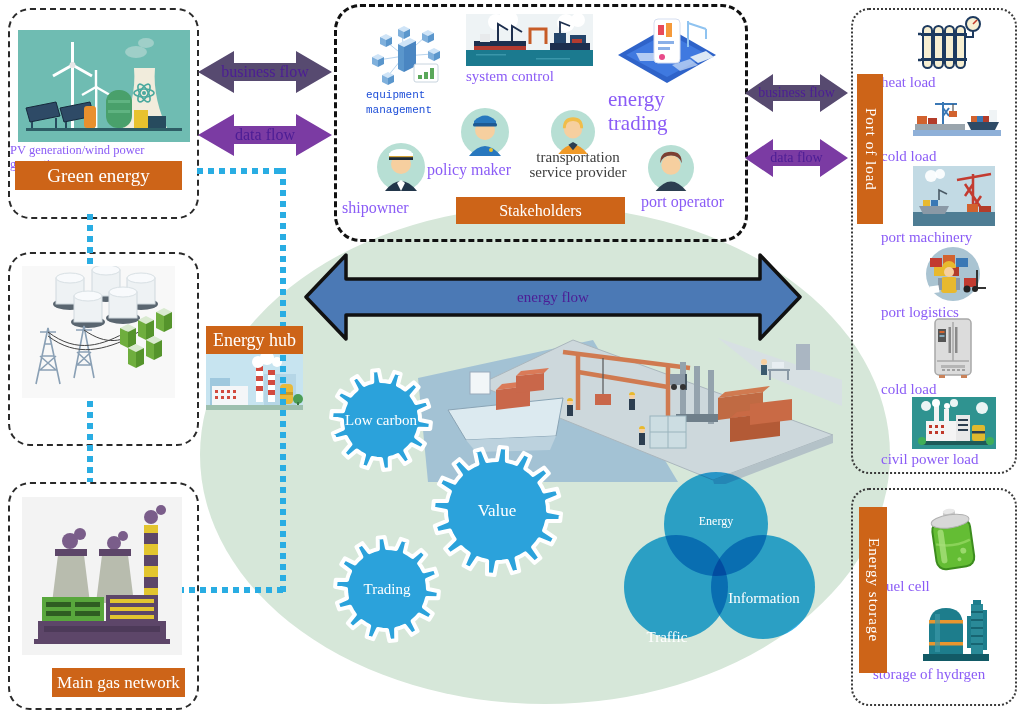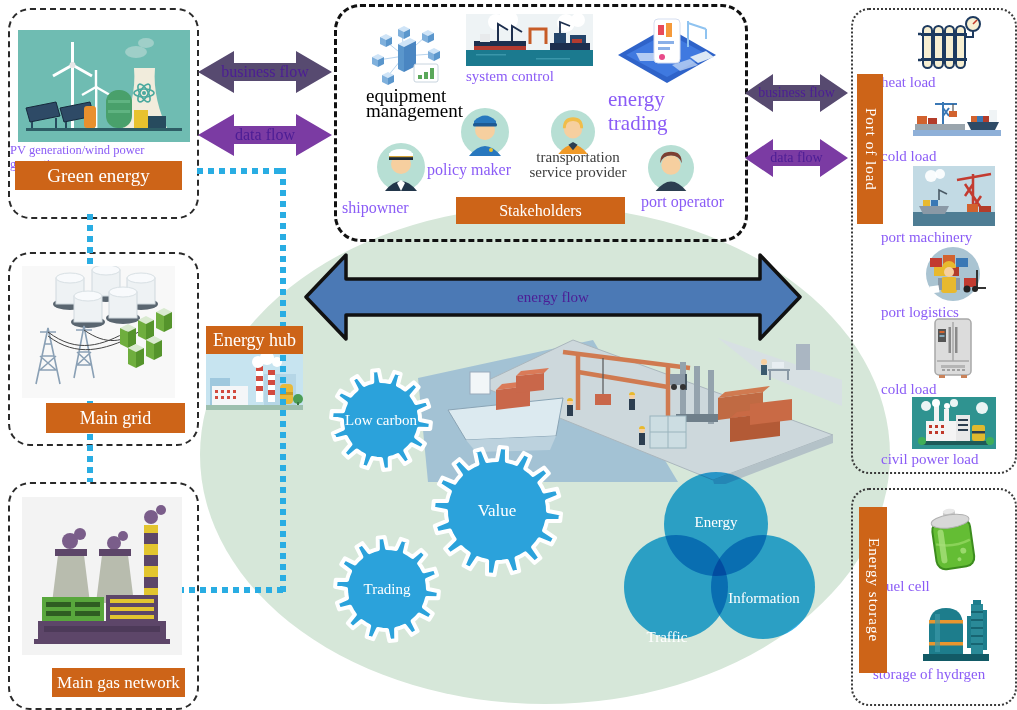--- a/index.html
+++ b/index.html
@@ -117,23 +117,20 @@
           <polygon points="0,4 8,8 8,24 0,20" fill="#6fae3e"></polygon>
           <polygon points="8,8 16,4 16,20 8,24" fill="#55942c"></polygon>
         </g>
       <g transform="translate(124,70)">
           <polygon points="0,4 8,0 16,4 8,8" fill="#d9ead0"></polygon>
           <polygon points="0,4 8,8 8,24 0,20" fill="#6fae3e"></polygon>
           <polygon points="8,8 16,4 16,20 8,24" fill="#55942c"></polygon>
         </g>
     </g>
   </svg>
-  <div class="abs obar" style="left:46px;top:403px;width:139px;height:30px;font-size:18px;">
-    <span>Main grid</span>
-  </div>
 
   <div class="abs dashbox" style="left:8px;top:482px;width:187px;height:224px;"></div>
   <svg class="abs img" style="left:22px;top:497px;" width="160" height="158" viewBox="0 0 160 158">
     <rect width="160" height="158" fill="#f3f3f3"></rect>
     <circle cx="48" cy="44" r="8" fill="#7a5d8a"></circle>
       <circle cx="58" cy="37" r="6" fill="#7a5d8a"></circle>
     <circle cx="92" cy="46" r="7" fill="#7a5d8a"></circle>
       <circle cx="101" cy="39" r="5" fill="#7a5d8a"></circle>
     <circle cx="129" cy="20" r="7" fill="#7a5d8a"></circle>
       <circle cx="139" cy="13" r="5" fill="#7a5d8a"></circle>
@@ -207,21 +204,21 @@
           <polygon points="0,3 6,0 12,3 6,6" fill="#cfe4f7"></polygon>
           <polygon points="0,3 6,6 6,13 0,10" fill="#7fb0dc"></polygon>
           <polygon points="6,6 12,3 12,10 6,13" fill="#5a96cc"></polygon>
         </g>
     </g>
     <rect x="48" y="40" width="24" height="18" rx="2" fill="#fff" stroke="#c8d4de"></rect>
     <rect x="52" y="51" width="4" height="4" fill="#5aa85a"></rect>
       <rect x="58" y="48" width="4" height="7" fill="#5aa85a"></rect>
       <rect x="64" y="44" width="4" height="11" fill="#5aa85a"></rect>
   </svg>
-  <div class="abs" style="left:366px;top:88px;width:96px;font-size:19px;color:#000000;line-height:15px;">
+  <div class="abs" style="left:366px;top:88px;width:96px;font-size:11px;color:#1d4ed8;line-height:15px;font-family:Liberation Mono, monospace;">
     <span style="display:block">equipment</span>
     <span style="display:block">management</span>
   </div>
 
   <svg class="abs img" style="left:466px;top:14px;" width="127" height="52" viewBox="0 0 127 52">
     <rect width="127" height="36" fill="#eef3f5"></rect>
     <circle cx="30" cy="8" r="8" fill="#fff"></circle>
       <circle cx="42" cy="6" r="10" fill="#fff"></circle>
       <circle cx="100" cy="9" r="9" fill="#fff"></circle>
       <circle cx="112" cy="6" r="7" fill="#fff"></circle>
@@ -458,21 +455,21 @@
   <div class="abs z2" style="left:331px;top:533px;width:112px;height:112px;">
     <svg width="112" height="112" viewBox="0 0 112 112">
         <polygon points="97.0,56.0 107.9,58.3 107.2,65.3 96.0,65.1 94.7,69.5 92.9,73.8 101.8,80.6 98.1,86.6 88.1,81.6 85.0,85.0 81.6,88.1 86.6,98.1 80.6,101.8 73.8,92.9 69.5,94.7 65.1,96.0 65.3,107.2 58.3,107.9 56.0,97.0 51.4,96.7 46.9,96.0 42.2,106.1 35.6,103.8 38.2,92.9 34.2,90.7 30.4,88.1 21.8,95.2 16.8,90.2 23.9,81.6 21.3,77.8 19.1,73.8 8.2,76.4 5.9,69.8 16.0,65.1 15.3,60.6 15.0,56.0 4.1,53.7 4.8,46.7 16.0,46.9 17.3,42.5 19.1,38.2 10.2,31.4 13.9,25.4 23.9,30.4 27.0,27.0 30.4,23.9 25.4,13.9 31.4,10.2 38.2,19.1 42.5,17.3 46.9,16.0 46.7,4.8 53.7,4.1 56.0,15.0 60.6,15.3 65.1,16.0 69.8,5.9 76.4,8.2 73.8,19.1 77.8,21.3 81.6,23.9 90.2,16.8 95.2,21.8 88.1,30.4 90.7,34.2 92.9,38.2 103.8,35.6 106.1,42.2 96.0,46.9 96.7,51.4" fill="#2ba2db" stroke="#ffffff" stroke-width="4" stroke-linejoin="round"></polygon>
       </svg>
     <div class="gearlabel" style="font-size:15px;">Trading</div>
   </div>
 
   <div class="abs venn" style="left:664px;top:472px;width:104px;height:104px;"></div>
   <div class="abs venn" style="left:624px;top:535px;width:104px;height:104px;"></div>
   <div class="abs venn" style="left:711px;top:535px;width:104px;height:104px;"></div>
-  <div class="abs vennlabel" style="left:666px;top:514px;width:100px;font-size:15px;">Energy</div>
+  <div class="abs vennlabel" style="left:666px;top:514px;width:100px;font-size:12px;">Energy</div>
   <div class="abs vennlabel" style="left:617px;top:589px;width:100px;font-size:15px;margin-top:40px;">Traffic</div>
   <div class="abs vennlabel" style="left:704px;top:590px;width:120px;font-size:15px;">Information</div>
 
   <div class="abs dotbox" style="left:851px;top:8px;width:162px;height:462px;"></div>
   <div class="abs obar vbar" style="left:857px;top:74px;width:26px;height:150px;font-size:15px;">
     <span>Port of load</span>
   </div>
 
   <svg class="abs img" style="left:918px;top:14px;" width="66" height="58" viewBox="0 0 66 58">
     <circle cx="55" cy="10" r="7" fill="#f7efd2" stroke="#1d3a5f" stroke-width="2"></circle>

